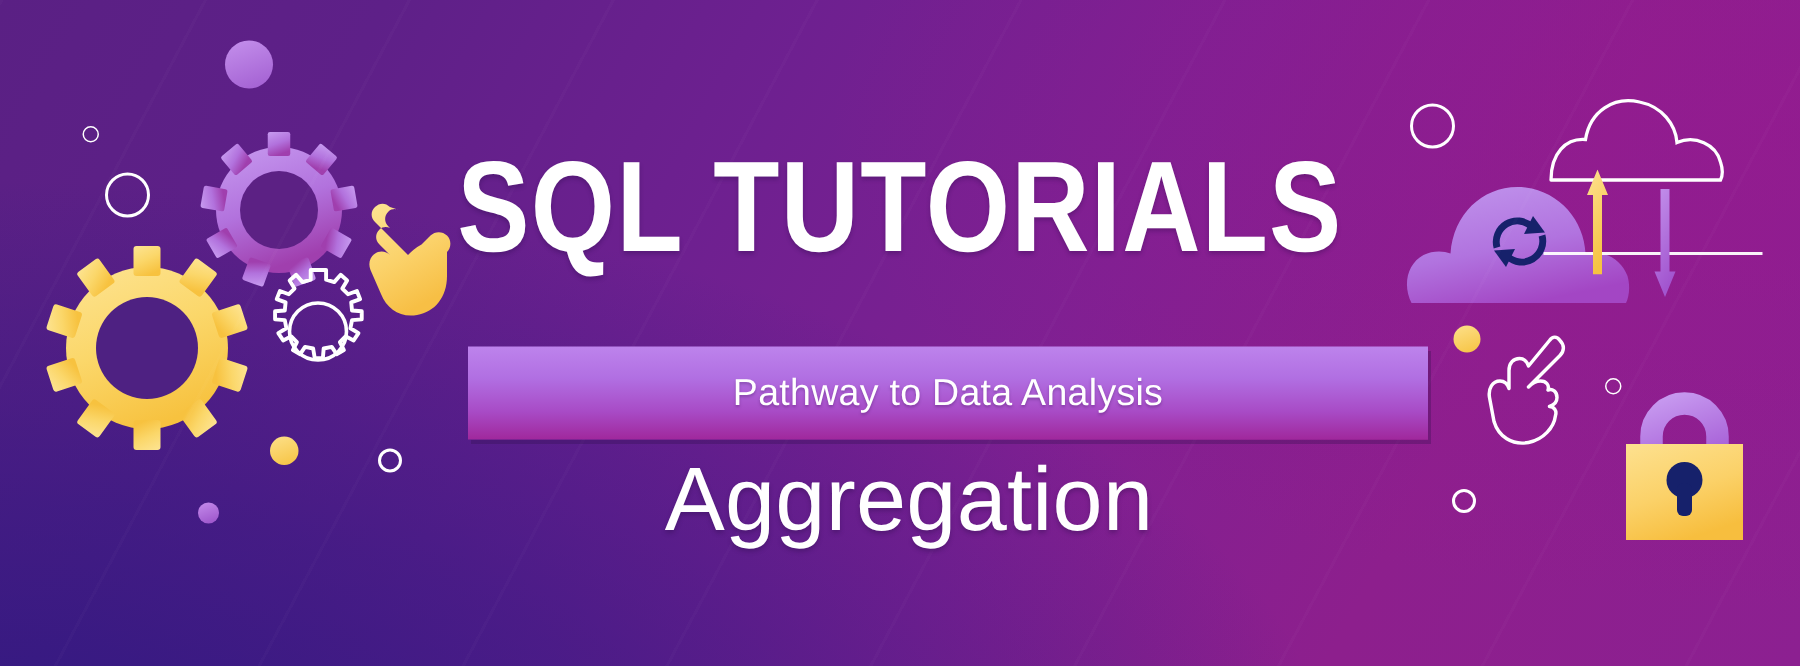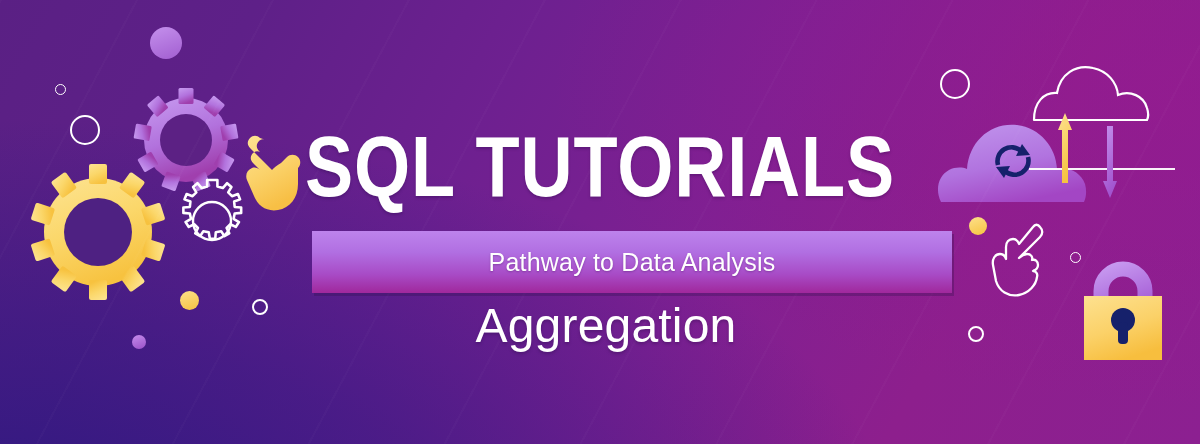--- a/index.html
+++ b/index.html
@@ -51,21 +51,20 @@
   .layer { position:absolute; inset:0; }
   .art   { position:absolute; }
 
   
   .center-block {
     position:absolute;
     left:0; right:0;
     top:96px;
     text-align:center;
     z-index:6;
-    margin-top:28px;
   }
 
   .main-title {
     font-family:"Liberation Sans Narrow","Liberation Sans", sans-serif;
     font-weight:bold;
     font-size:86px;
     line-height:0.98;
     letter-spacing:1px;
     color:#ffffff;
     transform:scaleX(0.84);
@@ -93,21 +92,21 @@
     letter-spacing:0.2px;
     text-shadow:0 1px 2px rgba(60,20,90,0.35);
     white-space:nowrap;
   }
 
   .topic {
     position:absolute;
     left:0; right:0;
     top:298px;
     text-align:center;
-    font-size:48px;
+    font-size:60px;
     color:#ffffff;
     letter-spacing:0.2px;
     text-shadow:0 2px 3px rgba(45,15,75,0.35);
     z-index:6;
     white-space:nowrap;
     padding-left:12px;
   }
 
   .dot { position:absolute; border-radius:50%; }
   .ring { position:absolute; border-radius:50%; border:2px solid #ffffff; }

